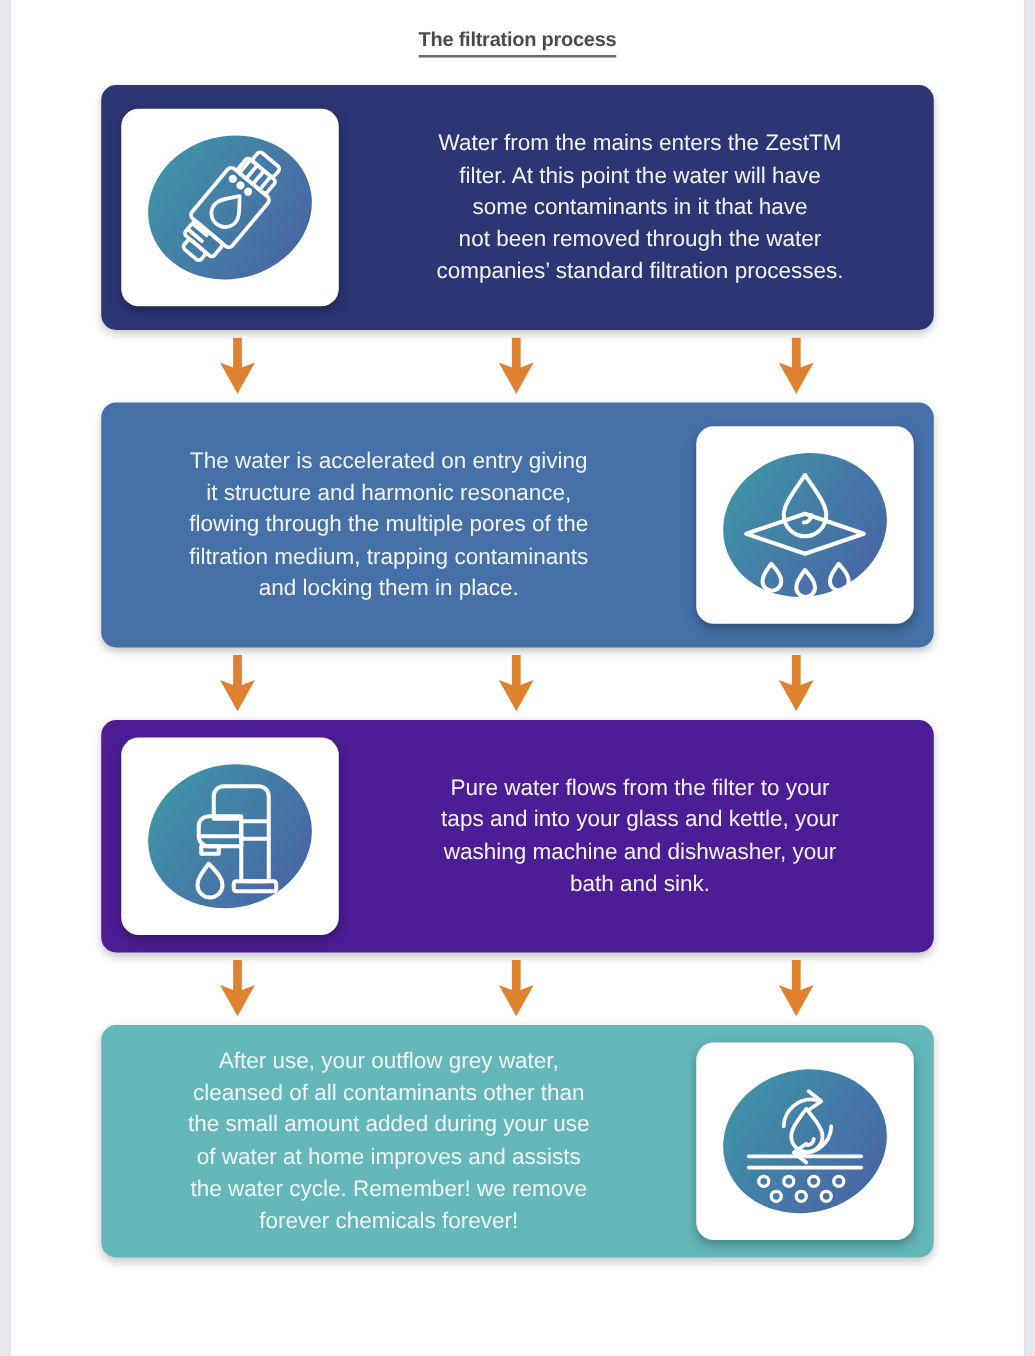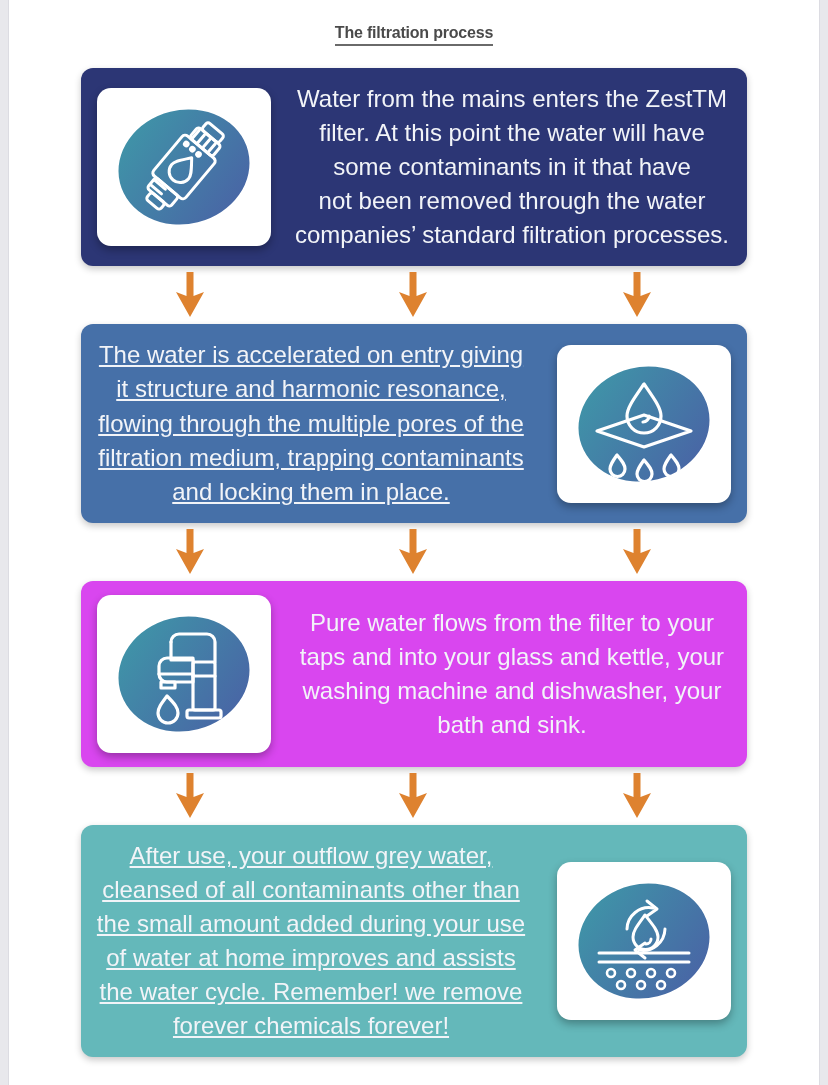--- a/index.html
+++ b/index.html
@@ -49,21 +49,21 @@
     margin:0 auto;
     width:666px;
     border-radius:12px;
     box-sizing:border-box;
     display:flex;
     align-items:center;
     box-shadow:0 3px 7px rgba(0,0,0,0.22);
   }
   .step.s1{background:#2c3675;min-height:196px;}
   .step.s2{background:#4670a8;min-height:196px;}
-  .step.s3{background:#d946ef;min-height:186px;}
+  .step.s3{background:#4c1d95;min-height:186px;}
   .step.s4{background:#64b8ba;min-height:186px;}
 
   .step.icon-right{flex-direction:row-reverse;}
 
   
   .icon-card{
     flex:0 0 auto;
     width:174px;height:158px;
     background:#ffffff;
     border-radius:14px;
@@ -71,27 +71,27 @@
     box-shadow:0 4px 9px rgba(0,0,0,0.30);
     display:flex;align-items:center;justify-content:center;
     overflow:hidden;
   }
   .icon-card svg{display:block;}
 
   
   .step-text{
     flex:1 1 auto;
     color:#f2f4f8;
-    font-size:24px;
+    font-size:18px;
     line-height:1.42;
     text-align:center;
     padding:14px 14px 14px 4px;
     white-space:pre-line;
   }
-  .step.icon-right .step-text{padding:14px 4px 14px 4px;text-decoration:underline;}
+  .step.icon-right .step-text{padding:14px 4px 14px 4px;}
 
   
   .arrow-row{
     position:relative;
     width:666px;
     margin:0 auto;
     height:58px;
   }
   .arrow{
     position:absolute;

